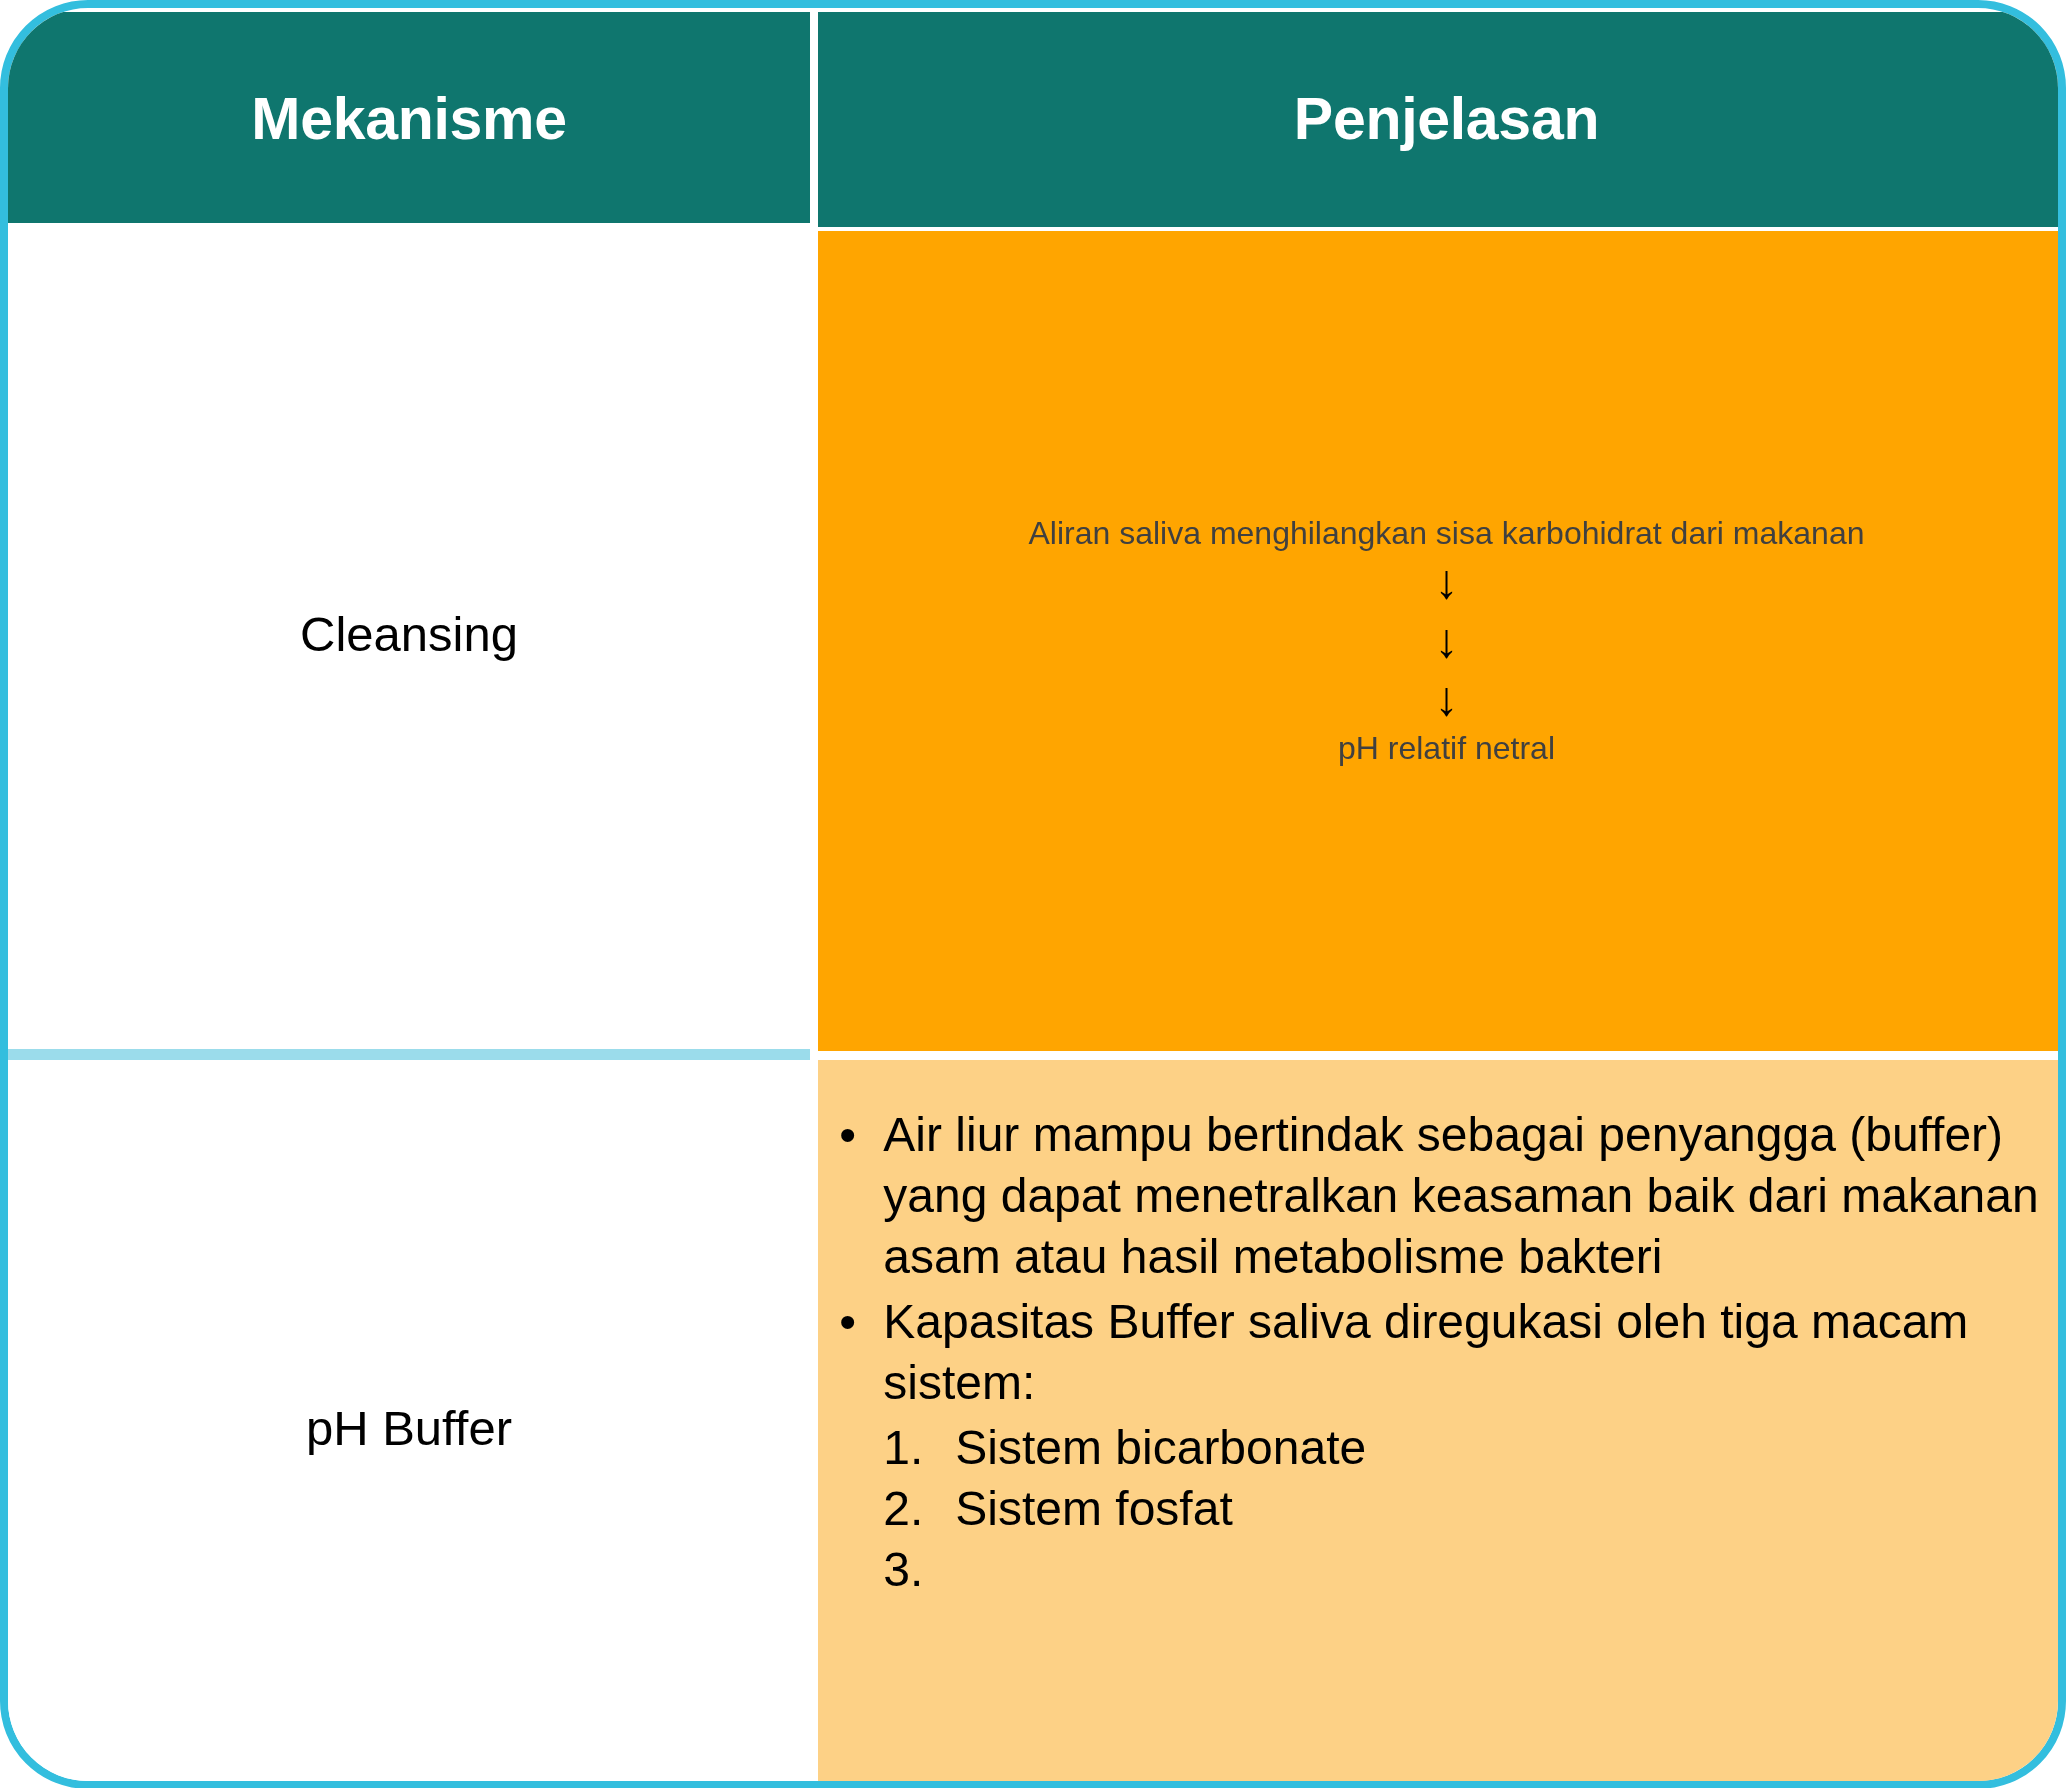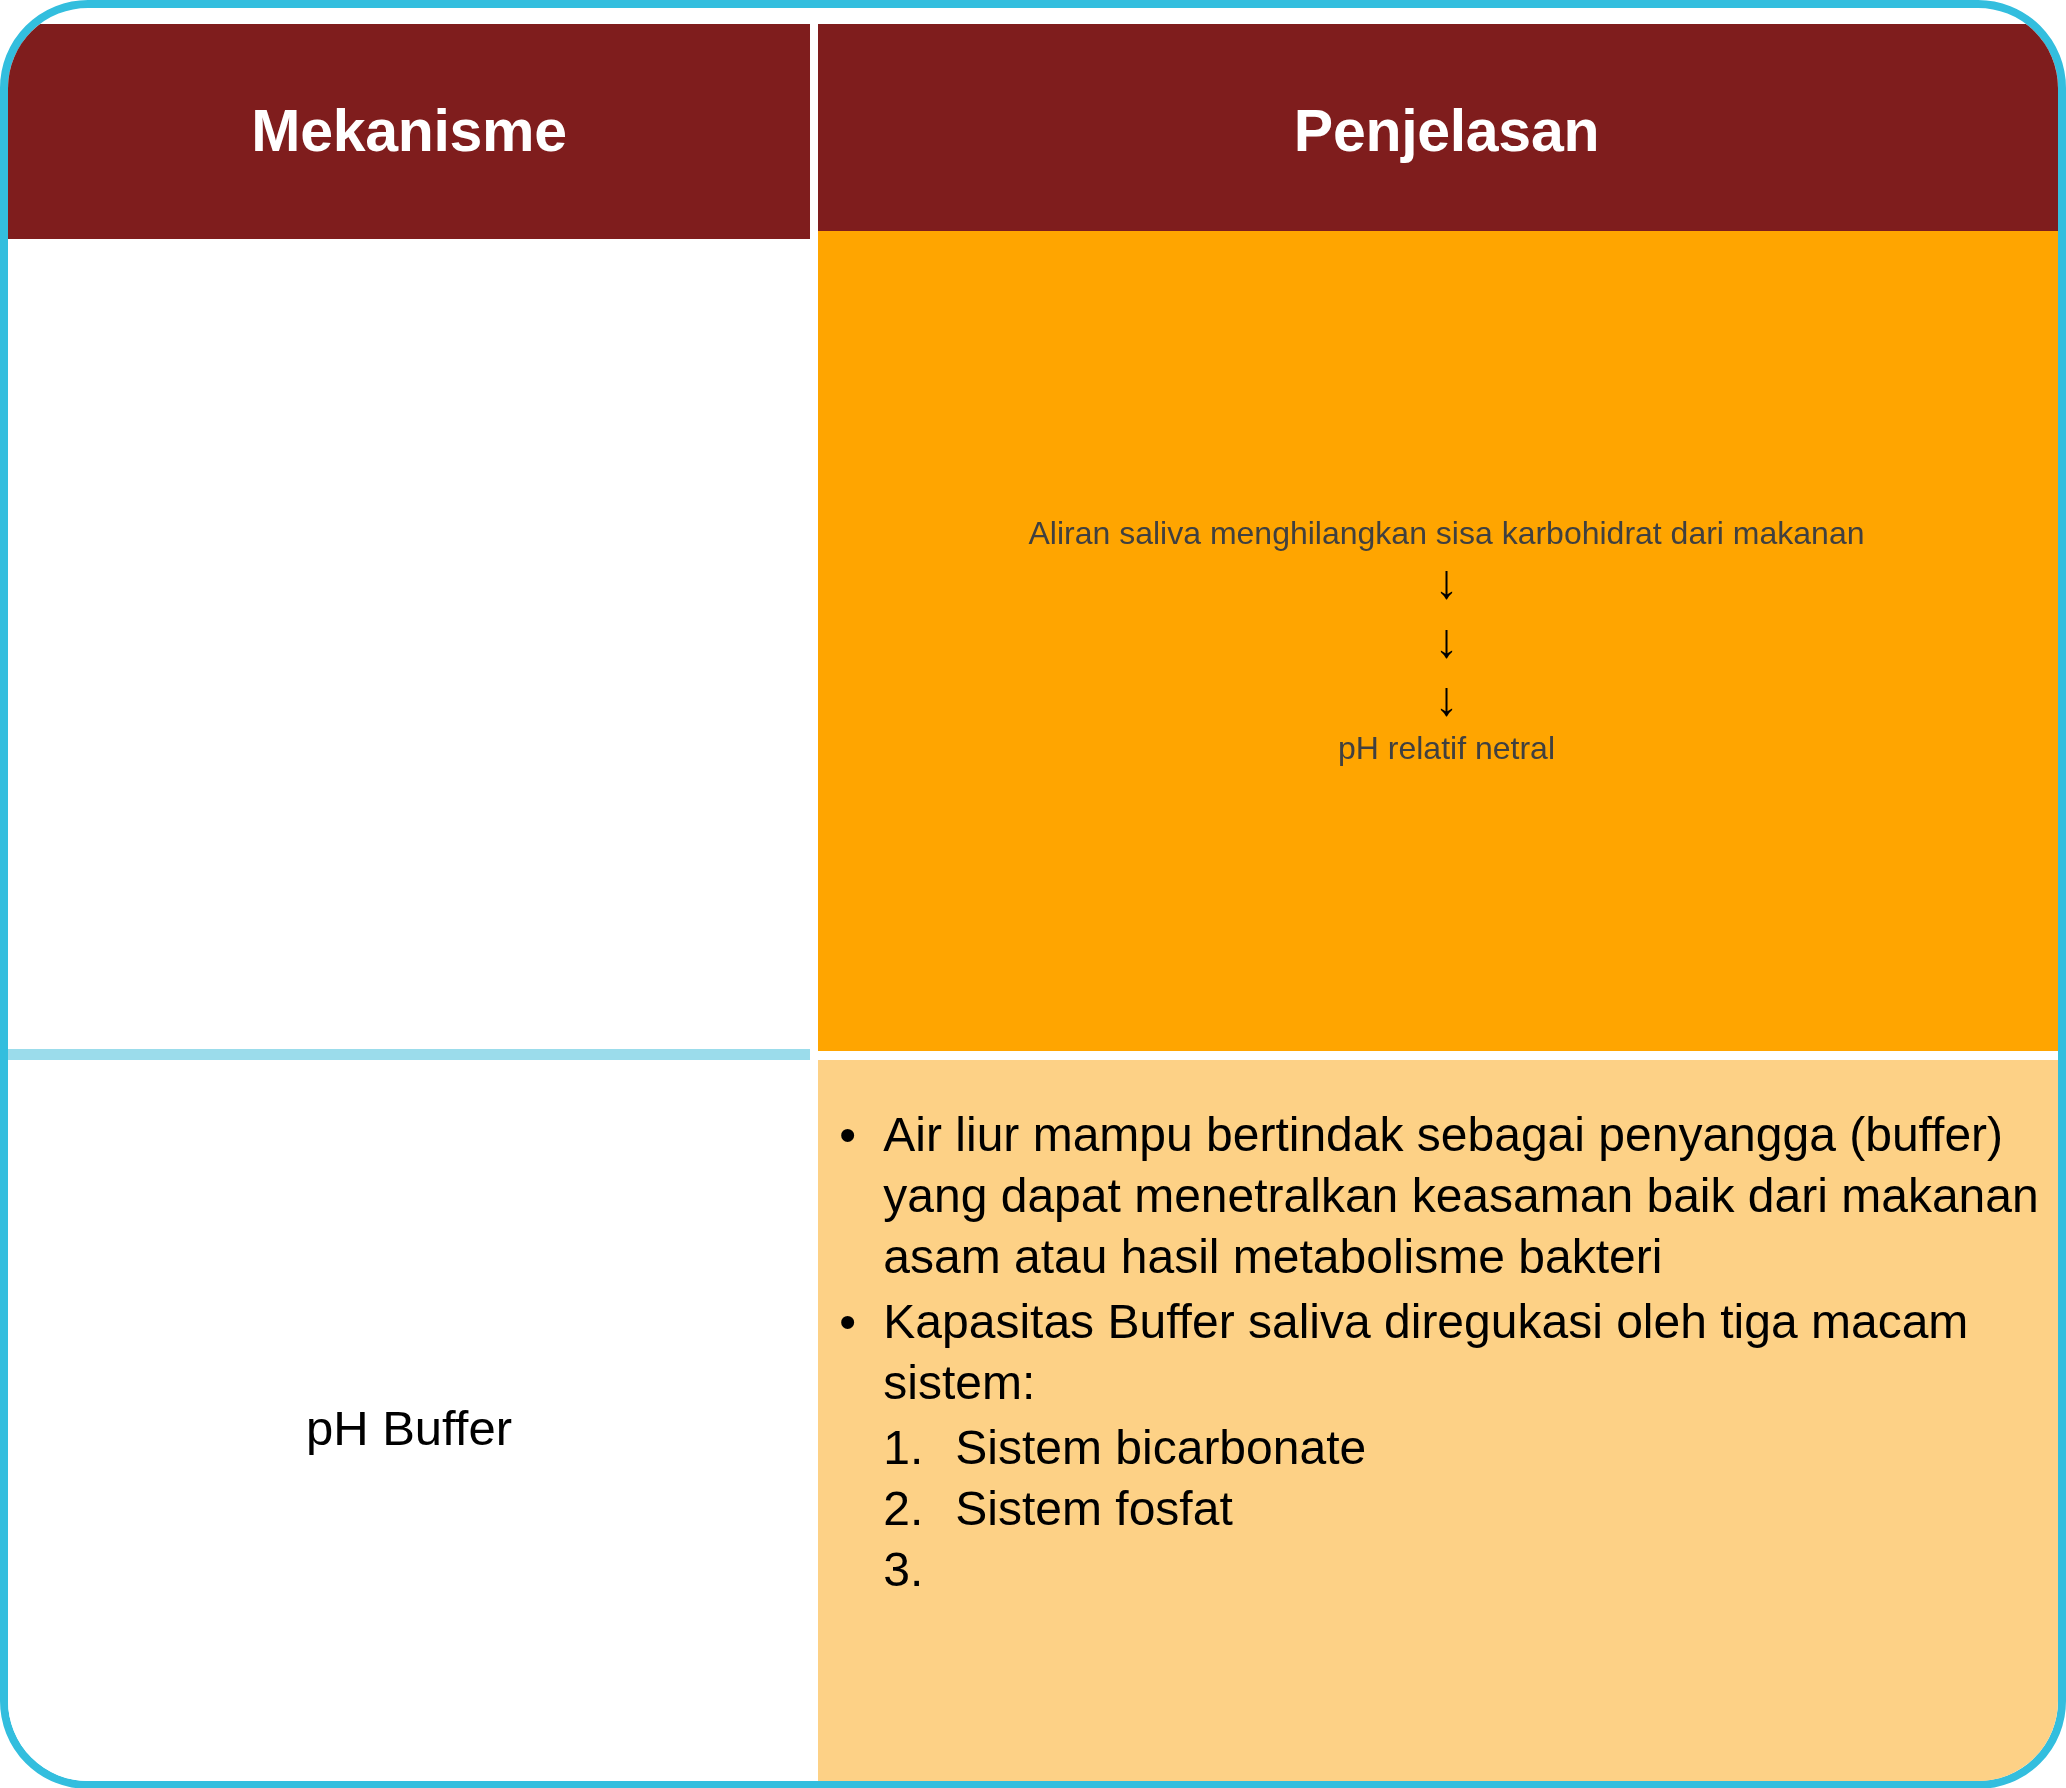--- a/index.html
+++ b/index.html
@@ -30,23 +30,23 @@
   
   .header-row {
     position: absolute;
     left: 0;
     top: 0;
     width: 2066px;
     height: 215px;
   }
   .header-cell {
     position: absolute;
-    top: 16px;
+    top: 4px;
     height: 215px;
-    background: #7f1d1d;
+    background: #0f766e;
     display: flex;
     align-items: center;
     justify-content: center;
   }
   .header-cell.col-1 {
     left: 0;
     width: 802px;
   }
   .header-cell.col-2 {
     left: 810px;
@@ -180,20 +180,23 @@
 
   <div class="header-row">
     <div class="header-cell col-1">
       <span class="header-text">Mekanisme</span>
     </div>
     <div class="header-cell col-2">
       <span class="header-text">Penjelasan</span>
     </div>
   </div>
 
+  <div class="col1-cell row-1">
+    <span class="col1-label">Cleansing</span>
+  </div>
 
   <div class="col2-cell row-1">
     <div class="flow-line">Aliran saliva menghilangkan sisa karbohidrat dari makanan</div>
     <div class="flow-arrow">↓</div>
     <div class="flow-arrow">↓</div>
     <div class="flow-arrow">↓</div>
     <div class="flow-line">pH relatif netral</div>
   </div>
 
   <div class="row-divider"></div>

